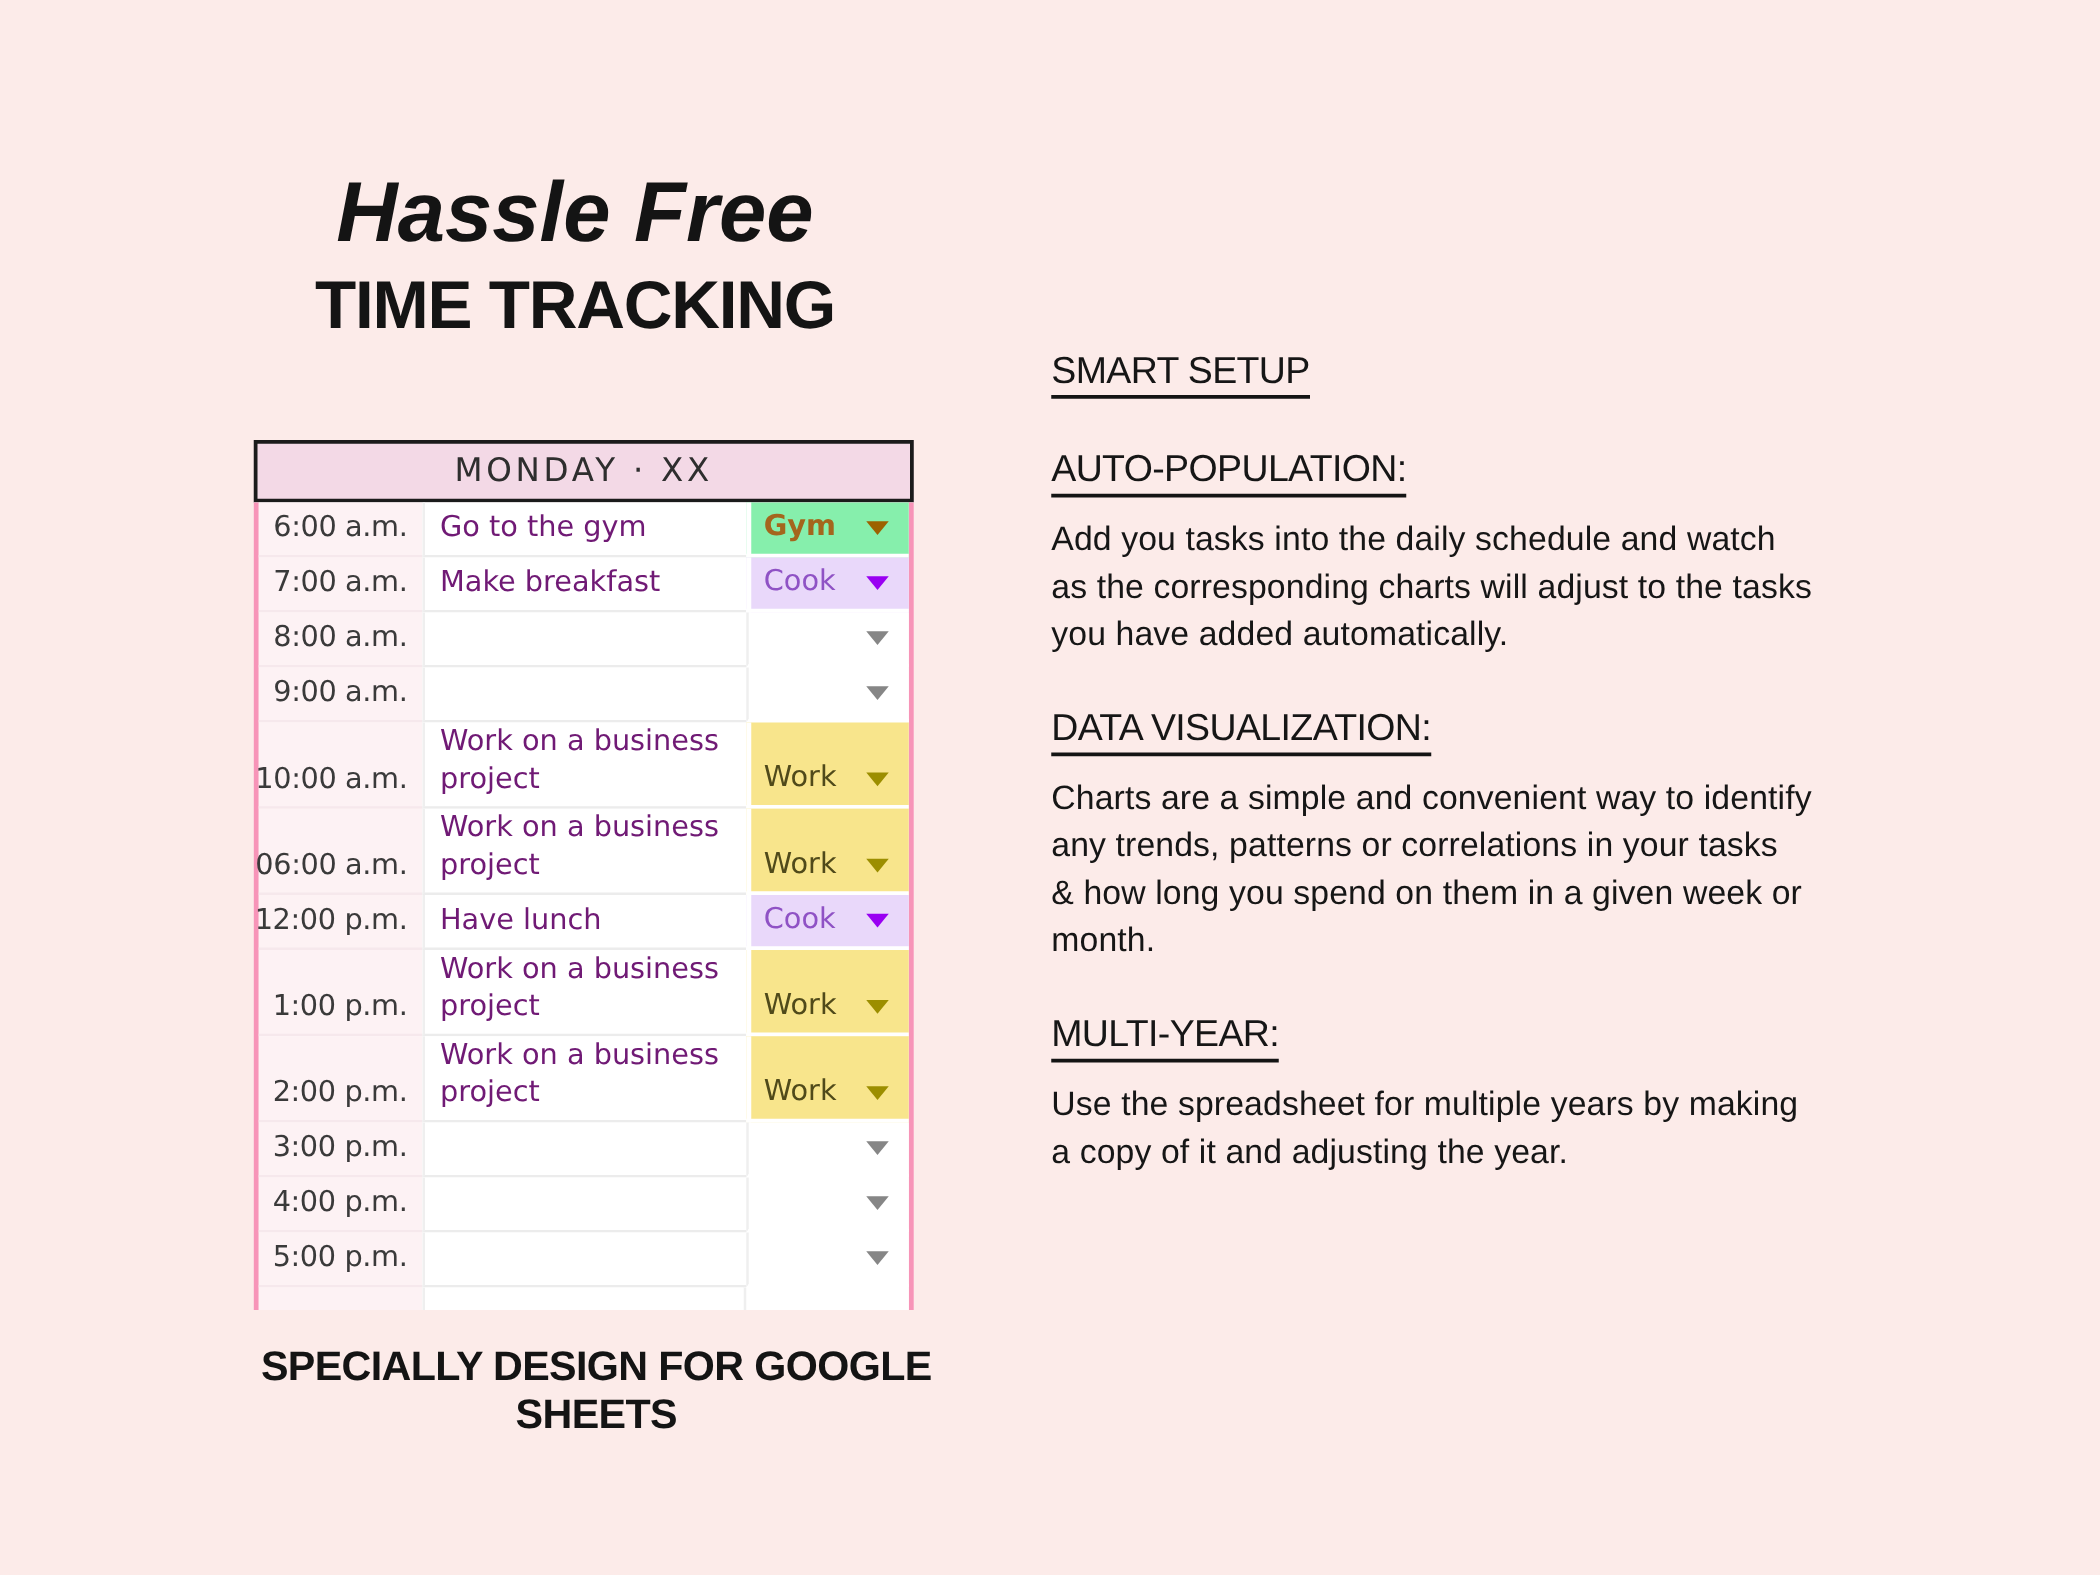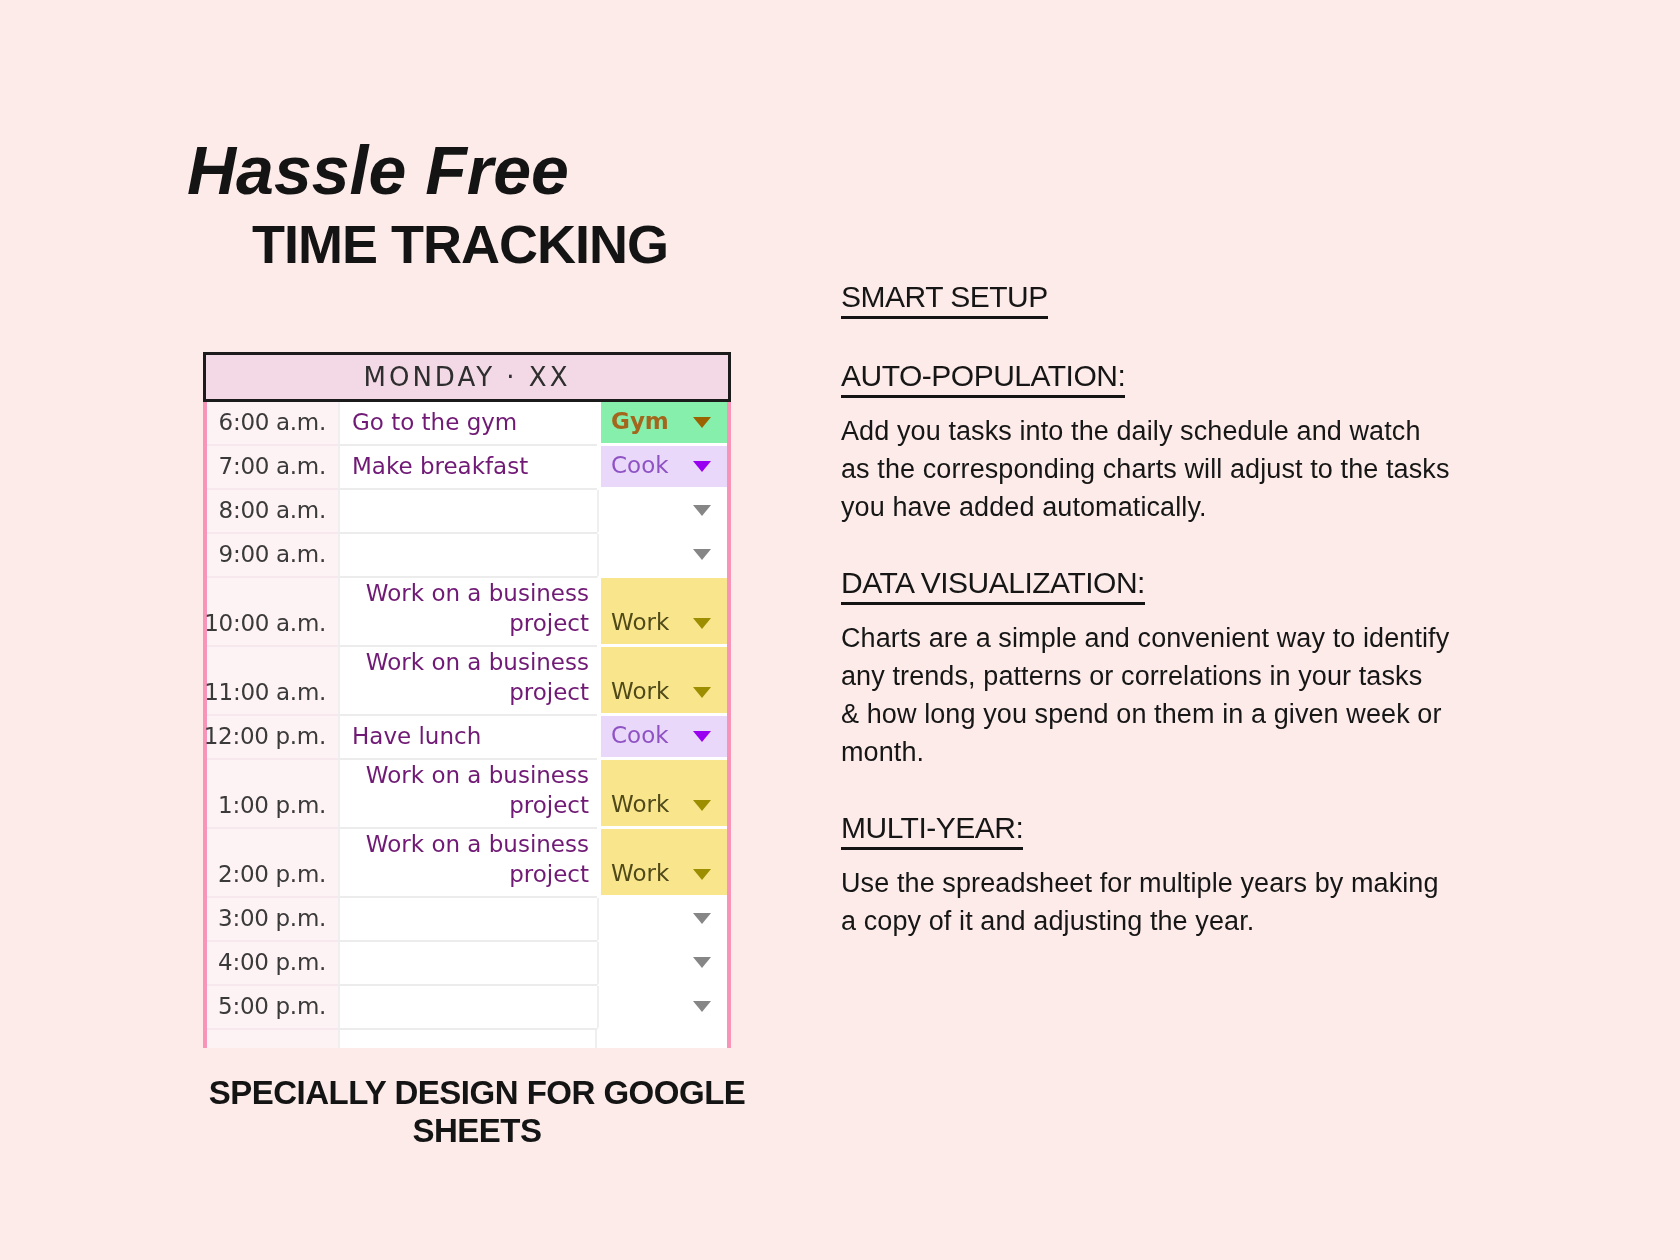--- a/index.html
+++ b/index.html
@@ -1,31 +1,31 @@
 <!DOCTYPE html>
 <html><head>
 <meta charset="utf-8">
 <style>
   html,body{margin:0;padding:0;}
   body{background:#fcebe9;font-family:"Liberation Sans",sans-serif;}
   .canvas{position:relative;width:1680px;height:1260px;background:var(--page-bg,#fcebe9);overflow:hidden;}
 
   
-  .title-script{position:absolute;left:187px;top:136px;width:546px;text-align:left;
+  .title-script{position:absolute;left:187px;top:136px;width:546px;text-align:center;
     font-size:68px;font-weight:bold;font-style:italic;color:#141414;line-height:1;letter-spacing:0px;}
   .title-main{position:absolute;left:187px;top:217px;width:546px;text-align:center;
     font-size:54px;font-weight:bold;color:#141414;line-height:1;letter-spacing:-1px;}
 
   
   .sheet{position:absolute;left:203px;top:352px;width:528px;}
   .sheet-header{box-sizing:border-box;height:50px;border:3px solid var(--black,#1b1b1b);
     background:var(--header-bg,#f3d9e6);display:flex;align-items:center;justify-content:center;
     font-family:"DejaVu Sans",sans-serif;font-size:26px;letter-spacing:3px;color:#2e2e2e;}
   .sheet-body{box-sizing:border-box;border-left:4px solid var(--pink,#f794b8);
-    border-right:4px solid var(--pink,#f794b8);background:#ffffff;text-align:right;}
+    border-right:4px solid var(--pink,#f794b8);background:#ffffff;}
   .row{display:flex;min-height:44px;align-items:stretch;}
   .cell{box-sizing:border-box;display:flex;align-items:flex-end;
     font-family:"DejaVu Sans",sans-serif;font-size:23px;color:#3a3a3a;line-height:30px;}
   .cell.time{width:131px;flex:0 0 131px;background:var(--time-bg,#fdf2f4);
     justify-content:flex-end;padding:0 12px 7px 4px;border-bottom:2px solid #f6e8ec;
     white-space:nowrap;letter-spacing:-0.3px;}
   .cell.task{width:259px;flex:0 0 259px;background:#ffffff;padding:0 8px 7px 12px;
     border-bottom:2px solid #ececec;border-left:2px solid #efefef;color:#701a75;}
   .cell.category{flex:1 1 auto;position:relative;padding:0 40px 7px 10px;
     border-bottom:3px solid #ffffff;border-left:2px solid #efefef;background:#ffffff;font-weight:500;}
@@ -99,21 +99,21 @@
   <div class="row">
     <div class="cell time">10:00 a.m.</div>
     <div class="cell task">Work on a business project</div>
     <div class="cell category colored" style="background: rgb(248, 229, 140); color: rgb(80, 74, 26);">
       <span class="cat-label">Work</span>
       <span class="arrow" style="border-top-color: rgb(156, 142, 0);"></span>
     </div>
   </div>
 
   <div class="row">
-    <div class="cell time">11:00 a.m.</div>
+    <div class="cell time">06:00 a.m.</div>
     <div class="cell task">Work on a business project</div>
     <div class="cell category colored" style="background: rgb(248, 229, 140); color: rgb(80, 74, 26);">
       <span class="cat-label">Work</span>
       <span class="arrow" style="border-top-color: rgb(156, 142, 0);"></span>
     </div>
   </div>
 
   <div class="row">
     <div class="cell time">12:00 p.m.</div>
     <div class="cell task">Have lunch</div>

